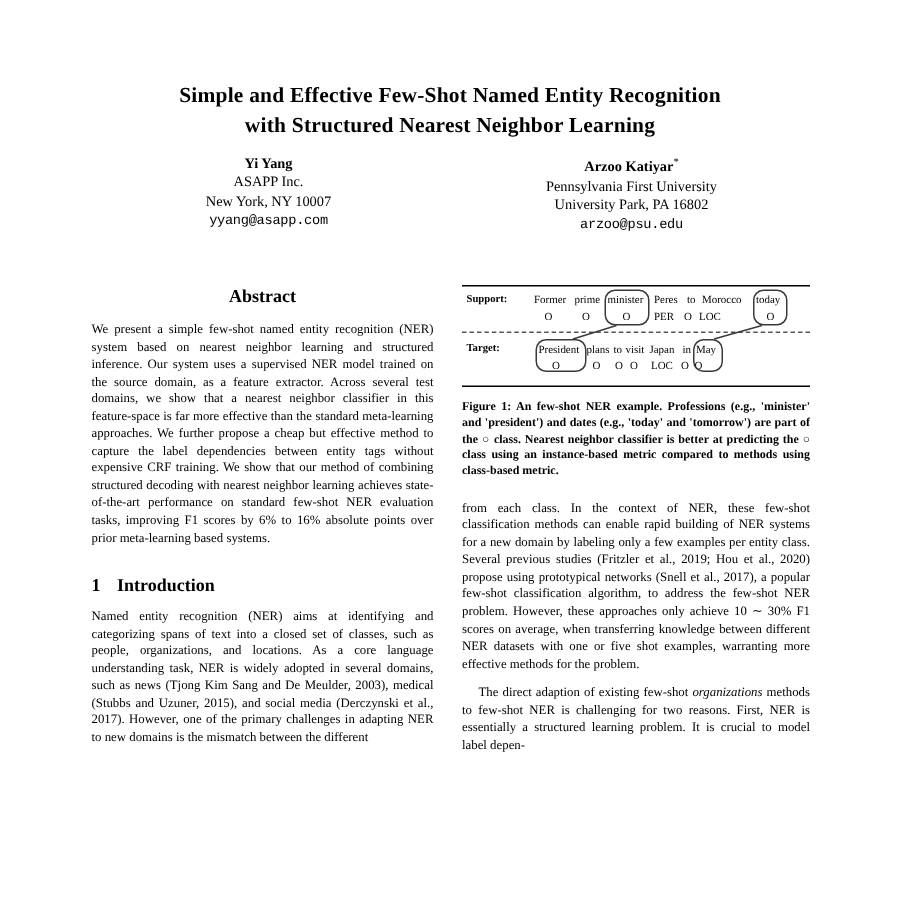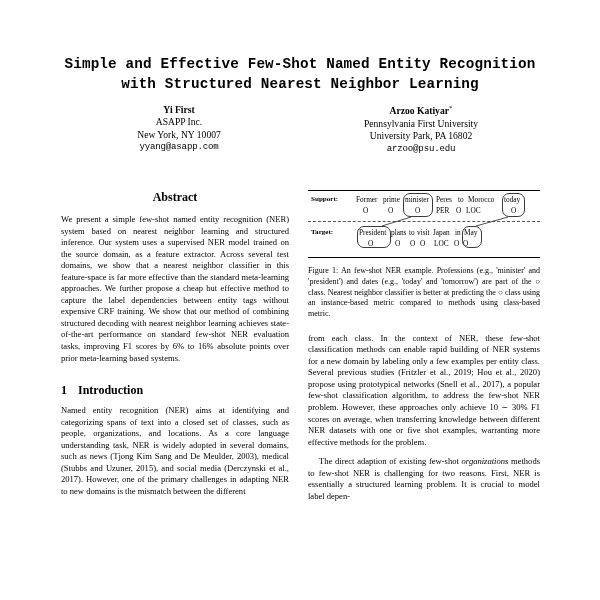--- a/index.html
+++ b/index.html
@@ -25,21 +25,20 @@
     overflow: hidden;
   }
 
   
   .title-block {
     position: absolute;
     left: 60px;
     top: 54px;
     width: 480px;
     text-align: center;
-    font-family: Liberation Mono, monospace;
   }
   .paper-title {
     font-size: 14.3px;
     font-weight: bold;
     line-height: 1.42;
     letter-spacing: 0.01em;
   }
   .paper-title .line { display: block; }
 
   
@@ -170,20 +169,21 @@
     border-radius: 7px;
     box-sizing: border-box;
   }
 
   .fig-caption {
     font-size: 8.0px;
     line-height: 1.345;
     text-align: justify;
     margin: 8px 0 0 0;
     width: 232px;
+    font-weight: bold;
   }
 
   svg.connector {
     position: absolute;
     left: 0; top: 0;
     width: 232px;
     height: 68px;
     overflow: visible;
     pointer-events: none;
   }
@@ -195,21 +195,21 @@
 
   <div class="title-block">
     <div class="paper-title">
       <span class="line">Simple and Effective Few-Shot Named Entity Recognition</span>
       <span class="line">with Structured Nearest Neighbor Learning</span>
     </div>
   </div>
 
   <div class="authors">
     <div class="author-col">
-      <div class="author-name"><span>Yi First</span></div>
+      <div class="author-name"><span>Yi Yang</span></div>
       <div class="author-aff">ASAPP Inc.</div>
       <div class="author-aff">New York, NY 10007</div>
       <div class="author-email">yyang@asapp.com</div>
     </div>
     <div class="author-col">
       <div class="author-name"><span>Arzoo Katiyar</span><span class="author-sup">*</span></div>
       <div class="author-aff">Pennsylvania First University</div>
       <div class="author-aff">University Park, PA 16802</div>
       <div class="author-email">arzoo@psu.edu</div>
     </div>

